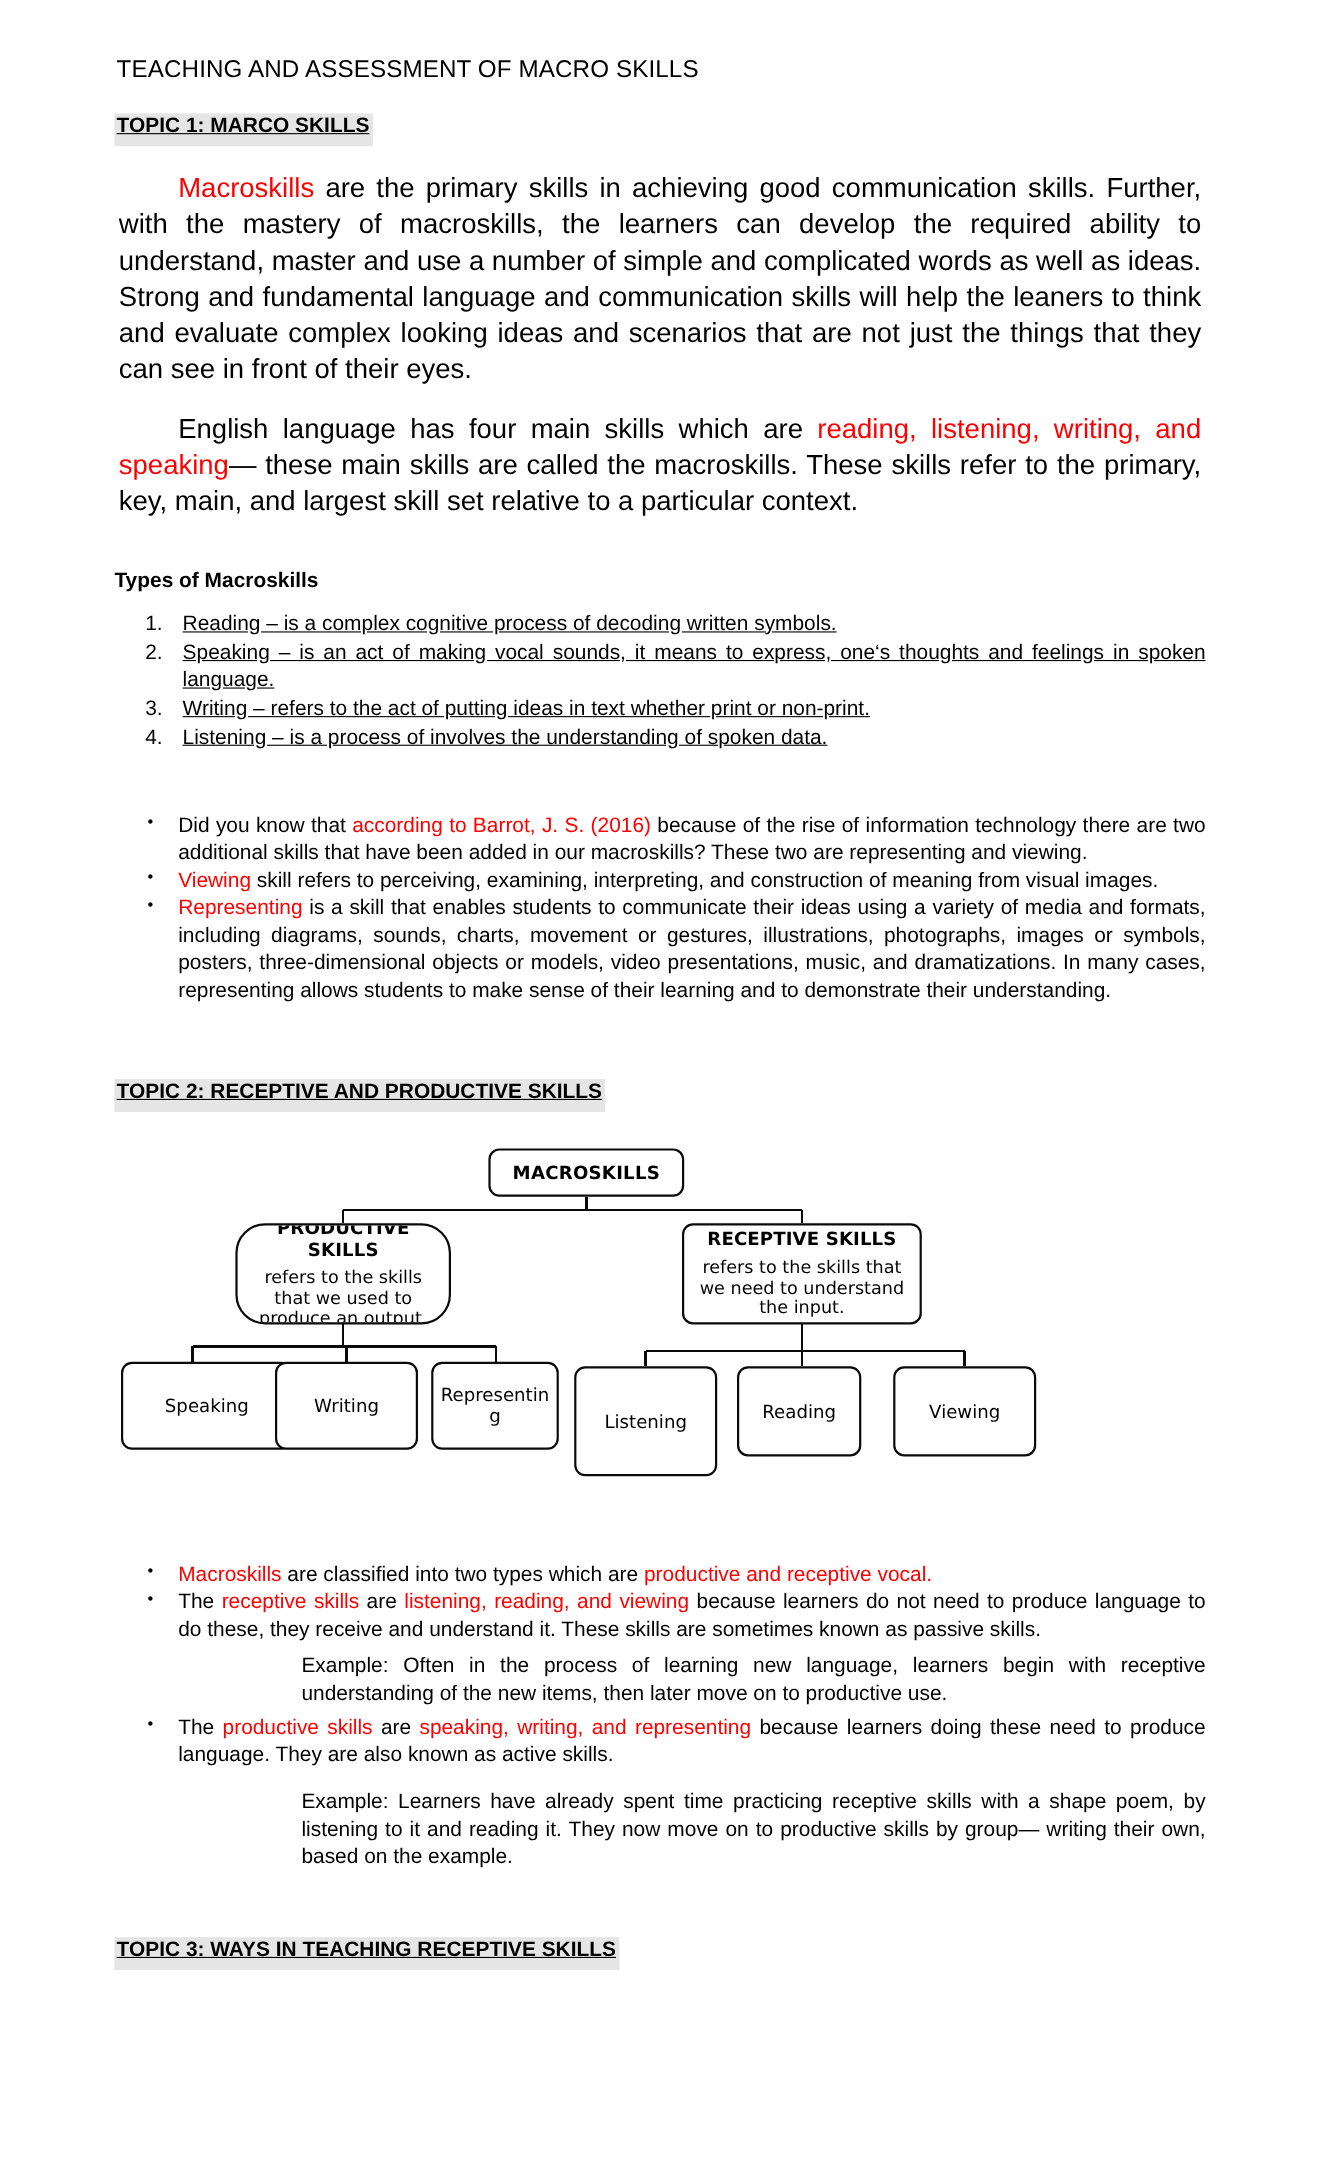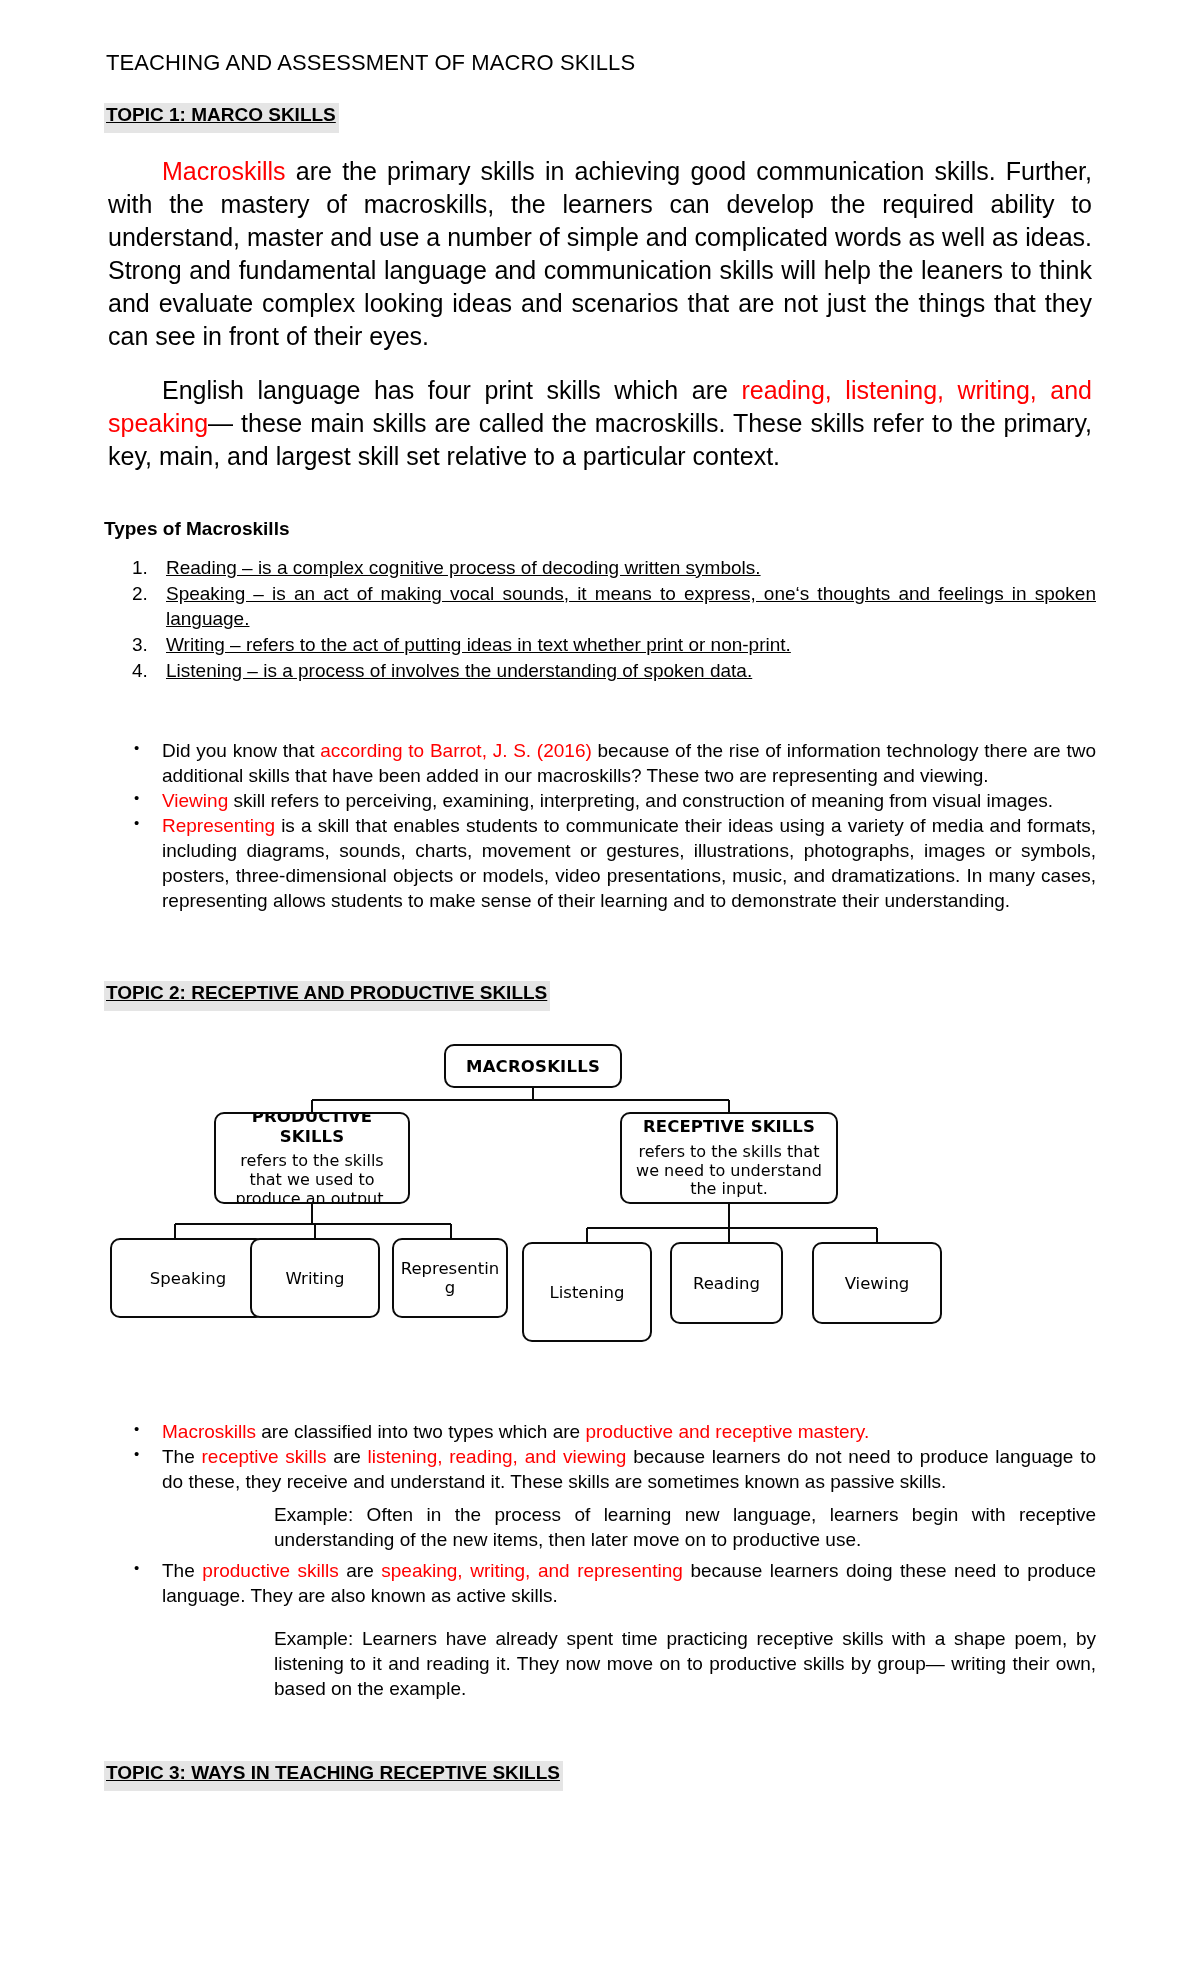--- a/index.html
+++ b/index.html
@@ -163,21 +163,21 @@
     justify-content: center;
   }
   .node.root {
     font-weight: bold;
     font-size: 16.5px;
     letter-spacing: 0.2px;
   }
 
   
   #n-root      { left: 340px; top: 2px;   width: 178px; height: 44px; }
-  #n-prod      { left: 110px; top: 70px;  width: 196px; height: 92px; }
+  #n-prod      { left: 110px; top: 70px;  width: 196px; height: 92px; border-radius: 27px; }
   #n-recep     { left: 516px; top: 70px;  width: 218px; height: 92px; }
   #n-speaking  { left: 6px;   top: 196px; width: 156px; height: 80px; }
   #n-writing   { left: 146px; top: 196px; width: 130px; height: 80px; }
   #n-represent { left: 288px; top: 196px; width: 116px; height: 80px; }
   #n-listening { left: 418px; top: 200px; width: 130px; height: 100px; }
   #n-reading   { left: 566px; top: 200px; width: 113px; height: 82px; }
   #n-viewing   { left: 708px; top: 200px; width: 130px; height: 82px; }
 
   .node.leaf .n-label { padding: 0 6px; }
 </style>
@@ -189,21 +189,21 @@
   <div class="doc-header">TEACHING AND ASSESSMENT OF MACRO SKILLS</div>
 
   <div class="topic-heading"><span class="hl">TOPIC 1: MARCO SKILLS</span></div>
 
   <div class="gap-m"></div>
 
   <p class="body-par"><span class="red">Macroskills</span><span> are the primary skills in achieving good communication skills. Further, with the mastery of macroskills, the learners can develop the required ability to understand, master and use a number of simple and complicated words as well as ideas. Strong and fundamental language and communication skills will help the leaners to think and evaluate complex looking ideas and scenarios that are not just the things that they can see in front of their eyes.</span></p>
 
   <div class="gap-s"></div>
 
-  <p class="body-par"><span><span>English language has four print skills which are </span></span><span class="red">reading, listening, writing, and speaking</span><span>— these main skills are called the macroskills. These skills refer to the primary, key, main, and largest skill set relative to a particular context.</span></p>
+  <p class="body-par"><span><span>English language has four main skills which are </span></span><span class="red">reading, listening, writing, and speaking</span><span>— these main skills are called the macroskills. These skills refer to the primary, key, main, and largest skill set relative to a particular context.</span></p>
 
   <div class="gap-l"></div>
 
   <h3 class="sub-heading">Types of Macroskills</h3>
 
   <div class="gap-s"></div>
 
   <ol class="num-list">
     <li>Reading – is a complex cognitive process of decoding written symbols.</li>
     <li>Speaking – is an act of making vocal sounds, it means to express, one‘s thoughts and feelings in spoken language.</li>
@@ -282,21 +282,21 @@
       <span class="n-label">Reading</span>
     </div>
     <div class="node leaf" id="n-viewing">
       <span class="n-label">Viewing</span>
     </div>
   </div>
 
   <div style="height:76px"></div>
 
   <ul class="bul-list">
-    <li><span class="red">Macroskills</span><span> are classified into two types which are </span><span class="red">productive and receptive mastery.</span></li>
+    <li><span class="red">Macroskills</span><span> are classified into two types which are </span><span class="red">productive and receptive vocal.</span></li>
     <li><span>The </span><span class="red">receptive skills</span><span> are </span><span class="red">listening, reading, and viewing</span><span> because learners do not need to produce language to do these, they receive and understand it. These skills are sometimes known as passive skills.</span>
       <div class="example-block">Example: Often in the process of learning new language, learners begin with receptive understanding of the new items, then later move on to productive use.</div>
     </li>
     <li style="margin-top:6px"><span>The </span><span class="red">productive skills</span><span> are </span><span class="red">speaking, writing, and representing</span><span> because learners doing these need to produce language. They are also known as active skills.</span>
       <div class="example-block" style="margin-top:18px">Example: Learners have already spent time practicing receptive skills with a shape poem, by listening to it and reading it. They now move on to productive skills by group— writing their own, based on the example.</div>
     </li>
   </ul>
 
   <div style="height:58px"></div>
 

